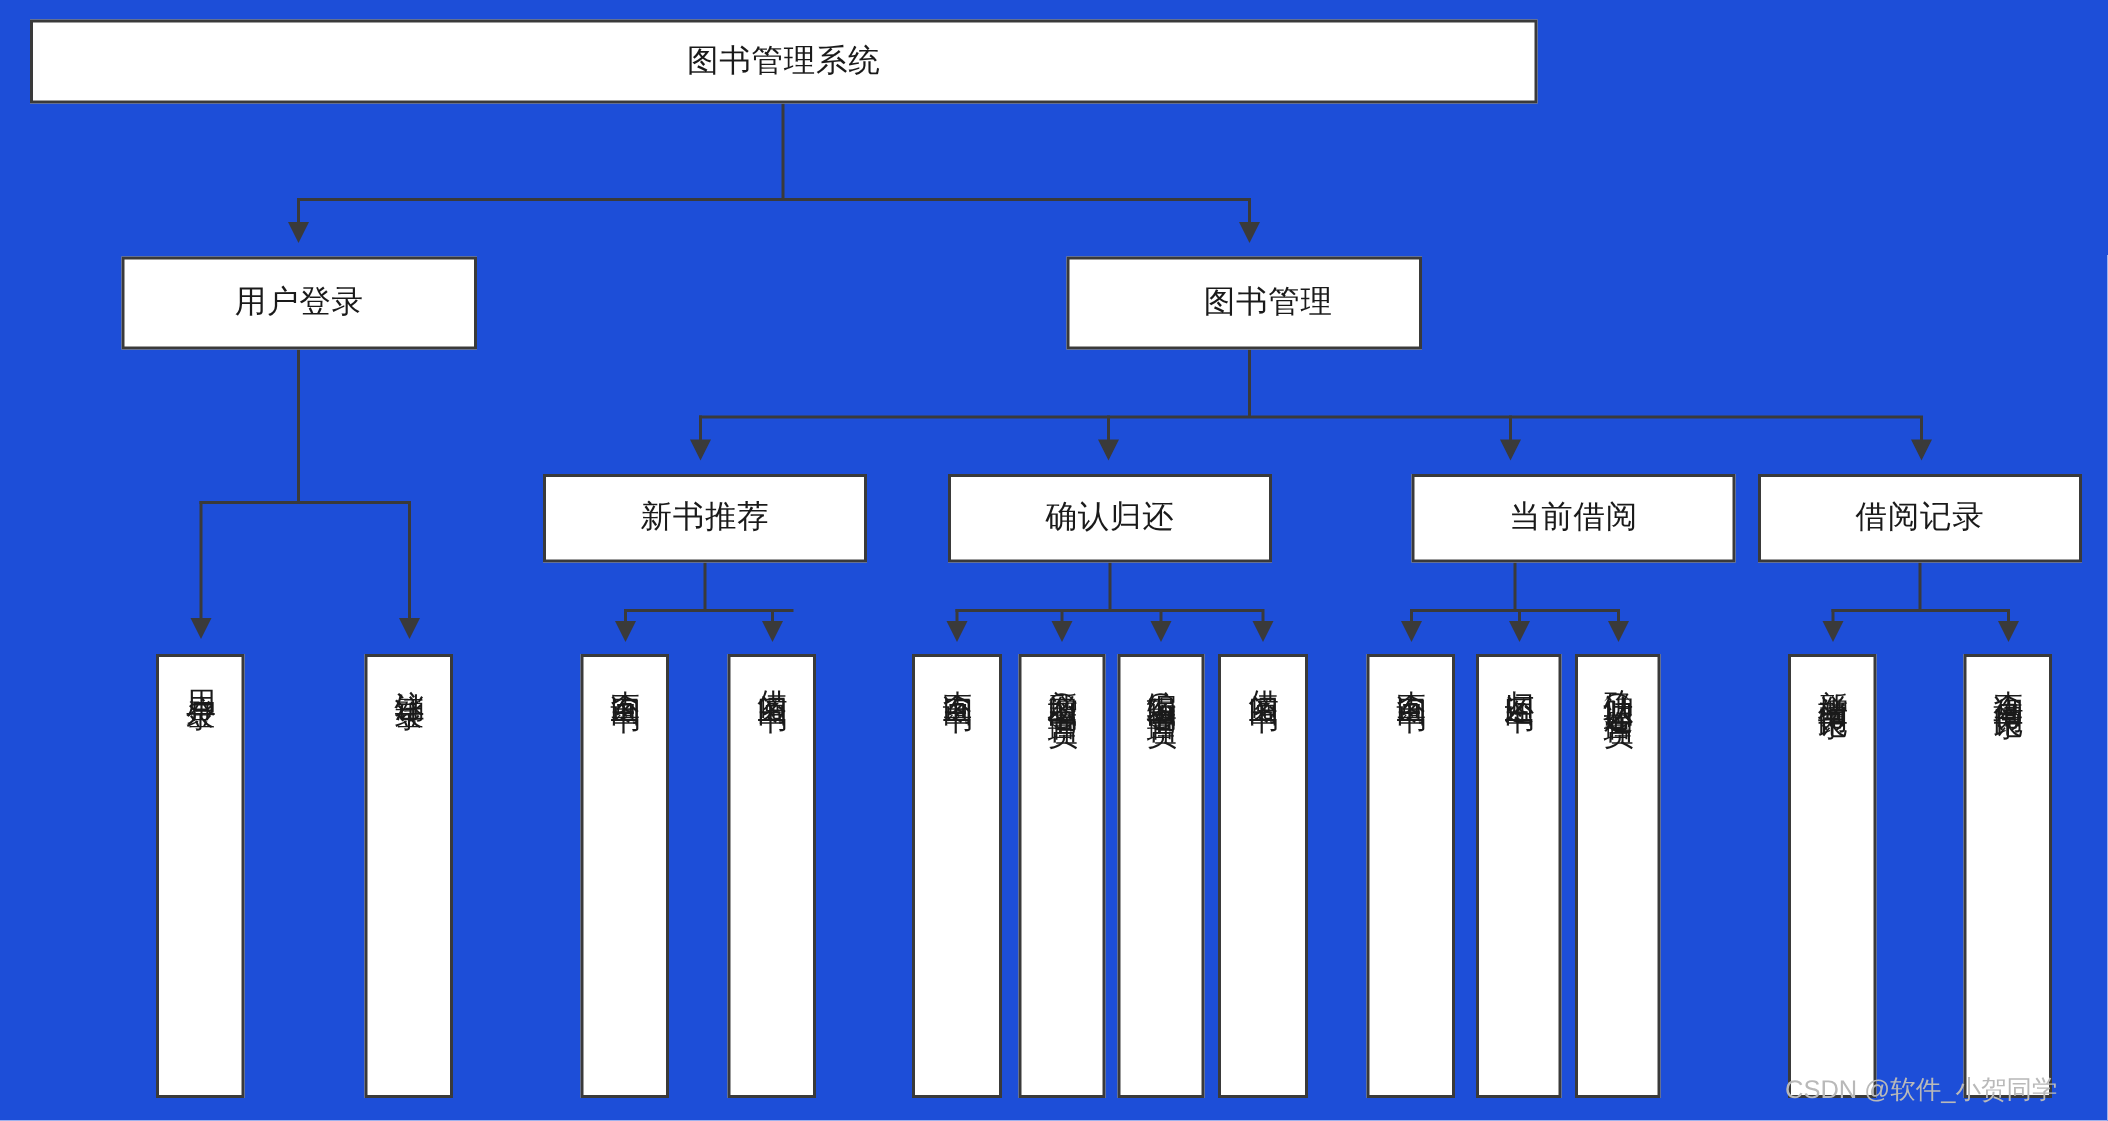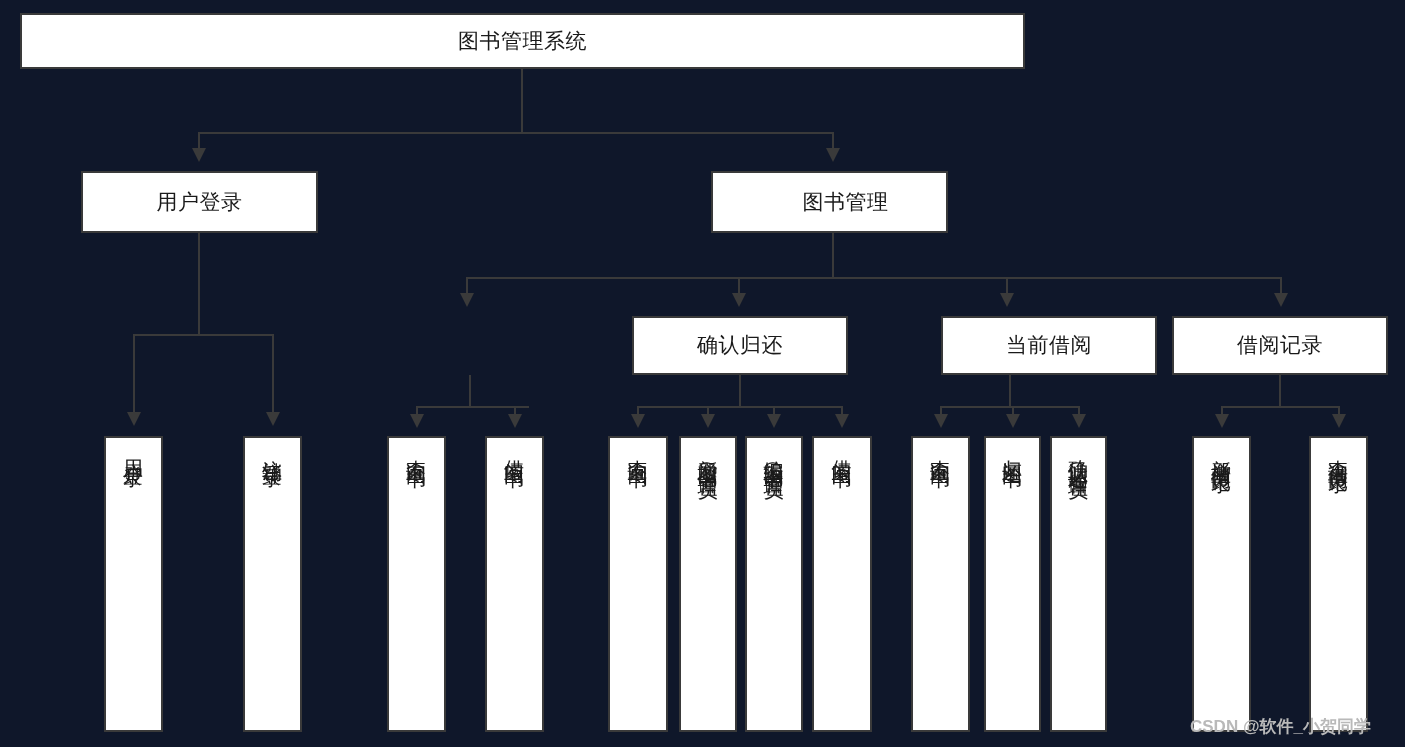--- a/index.html
+++ b/index.html
@@ -4,21 +4,21 @@
 <style>
   html, body {
     margin: 0;
     padding: 0;
     background: #ffffff;
   }
   #canvas {
     position: relative;
     width: 1405px;
     height: 747px;
-    background: #0f172a;
+    background: #1d4ed8;
     font-family: "Liberation Sans", "DejaVu Sans", sans-serif;
     overflow: hidden;
   }
   .node {
     position: absolute;
     box-sizing: border-box;
     border: 2px solid #3a3a3a;
     background: #ffffff;
     display: flex;
     align-items: center;
@@ -136,20 +136,23 @@
   </div>
 
   <div class="node" style="left:81px; top:171px; width:237px; height:62px;">
     <span class="node-label">用户登录</span>
   </div>
 
   <div class="node" style="left:711px; top:171px; width:237px; height:62px;padding-left:32px;">
     <span class="node-label">图书管理</span>
   </div>
 
+  <div class="node" style="left:362px; top:316px; width:216px; height:59px;">
+    <span class="node-label">新书推荐</span>
+  </div>
 
   <div class="node" style="left:632px; top:316px; width:216px; height:59px;">
     <span class="node-label">确认归还</span>
   </div>
 
   <div class="node" style="left:941px; top:316px; width:216px; height:59px;">
     <span class="node-label">当前借阅</span>
   </div>
 
   <div class="node" style="left:1172px; top:316px; width:216px; height:59px;">
@@ -201,15 +204,15 @@
   </div>
 
   <div class="node vertical" style="left:1192px; top:436px; width:59px; height:296px;">
     <span class="node-label">新增借阅记录</span>
   </div>
 
   <div class="node vertical" style="left:1309px; top:436px; width:59px; height:296px;">
     <span class="node-label">查询借阅记录</span>
   </div>
 
-  <div id="watermark" style="left:1190px; top:715px;font-weight:bold;">CSDN @软件_小贺同学</div>
+  <div id="watermark" style="left:1190px; top:715px;">CSDN @软件_小贺同学</div>
 
 </div>
 
 </body></html>

